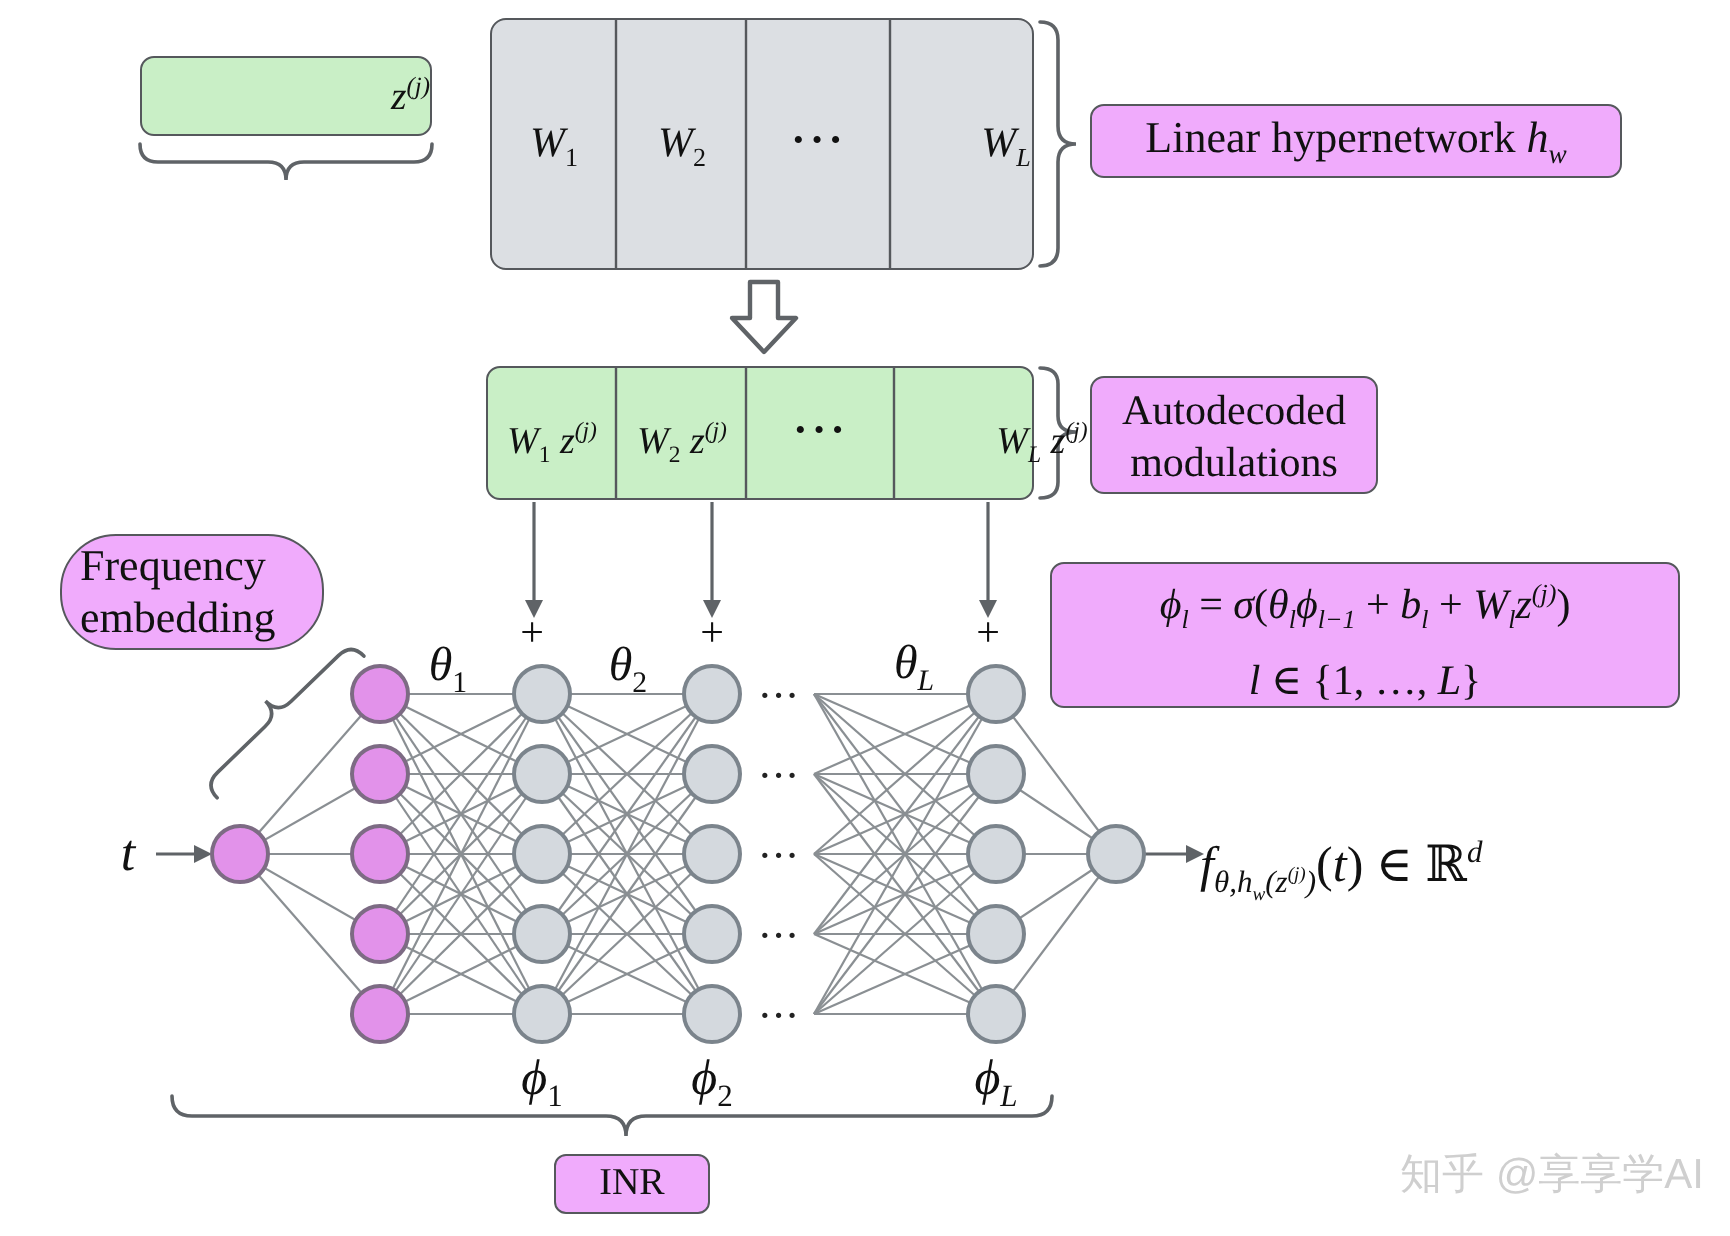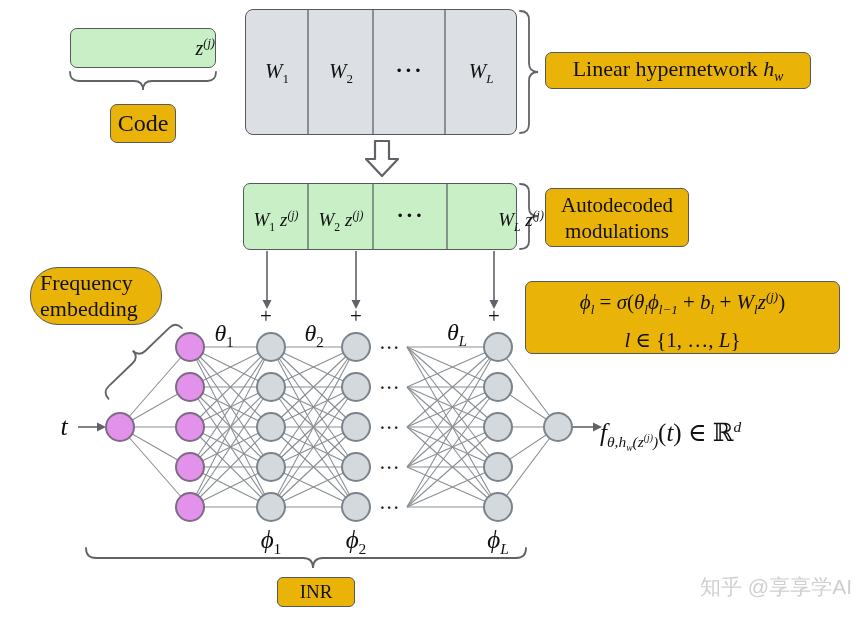--- a/index.html
+++ b/index.html
@@ -1,18 +1,18 @@
 <!DOCTYPE html>
 <html><head>
 <meta charset="utf-8">
 <style>
   html,body{margin:0;padding:0;background:#ffffff;width:865px;height:618px;}
   .canvas{position:absolute;top:0;left:0;width:865px;height:618px;overflow:hidden;
           font-family:"Liberation Serif","DejaVu Serif",serif;color:#111;}
-  .box{position:absolute;border:1.6px solid #55585c;border-radius:7px;background:#eab308;
+  .box{position:absolute;border:1.6px solid #55585c;border-radius:7px;background:#f0abfc;
        display:flex;align-items:center;justify-content:center;box-sizing:border-box;}
   .green{background:#c9efc6;justify-content:flex-end;}
   .grayb{background:#dcdfe3;border-radius:8px;}
   .lbl{position:absolute;text-align:center;white-space:nowrap;line-height:28px;}
   .math{font-style:italic;}
   .rm,.math .rm{font-style:normal;}
   sub,sup{font-size:62%;}
   .col{flex-direction:column;}
   .bb{font-style:normal;font-family:"DejaVu Serif","DejaVu Sans",serif;}
   .dots{font-weight:bold;letter-spacing:2px;}
@@ -201,25 +201,22 @@
         <circle cx="498" cy="427" r="14" class="gray"></circle>
         <circle cx="498" cy="467" r="14" class="gray"></circle>
         <circle cx="498" cy="507" r="14" class="gray"></circle>
         <circle cx="558" cy="427" r="14" class="gray"></circle>
       </g>
   </svg>
 
   <span class="lbl math" style="left:246px;top:57px;width:62px;font-size:21px;"><span>W</span><sub class="rm">1</sub></span>
   <span class="lbl math" style="left:309px;top:57px;width:64px;font-size:21px;"><span>W</span><sub class="rm">2</sub></span>
   <span class="lbl dots" style="left:374px;top:56px;width:71px;font-size:22px;">···</span>
-  <span class="lbl math" style="left:446px;top:57px;width:70px;font-size:21px;"><span>W</span><sub>L</sub></span>
-
-  <div class="box" style="left:110px;top:104px;width:66px;height:39px;">
-    <span style="font-size:24px;">Code</span>
-  </div>
+  <span class="lbl math" style="left:446px;top:57px;width:70px;font-size:21px;padding-left:22px;"><span>W</span><sub>L</sub></span>
+
 
   <div class="box" style="left:545px;top:52px;width:266px;height:37px;">
     <span class="math" style="font-size:22px;white-space:nowrap;"><span class="rm">Linear hypernetwork </span><span>h</span><sub>w</sub></span>
   </div>
 
   <span class="lbl math" style="left:244px;top:202px;width:64px;font-size:19px;"><span>W</span><sub class="rm">1</sub><span> z</span><sup>(j)</sup></span>
   <span class="lbl math" style="left:309px;top:202px;width:64px;font-size:19px;"><span>W</span><sub class="rm">2</sub><span> z</span><sup>(j)</sup></span>
   <span class="lbl dots" style="left:374px;top:201px;width:73px;font-size:22px;">···</span>
   <span class="lbl math" style="left:448px;top:202px;width:68px;font-size:19px;padding-left:39px;"><span>W</span><sub>L</sub><span> z</span><sup>(j)</sup></span>
 

